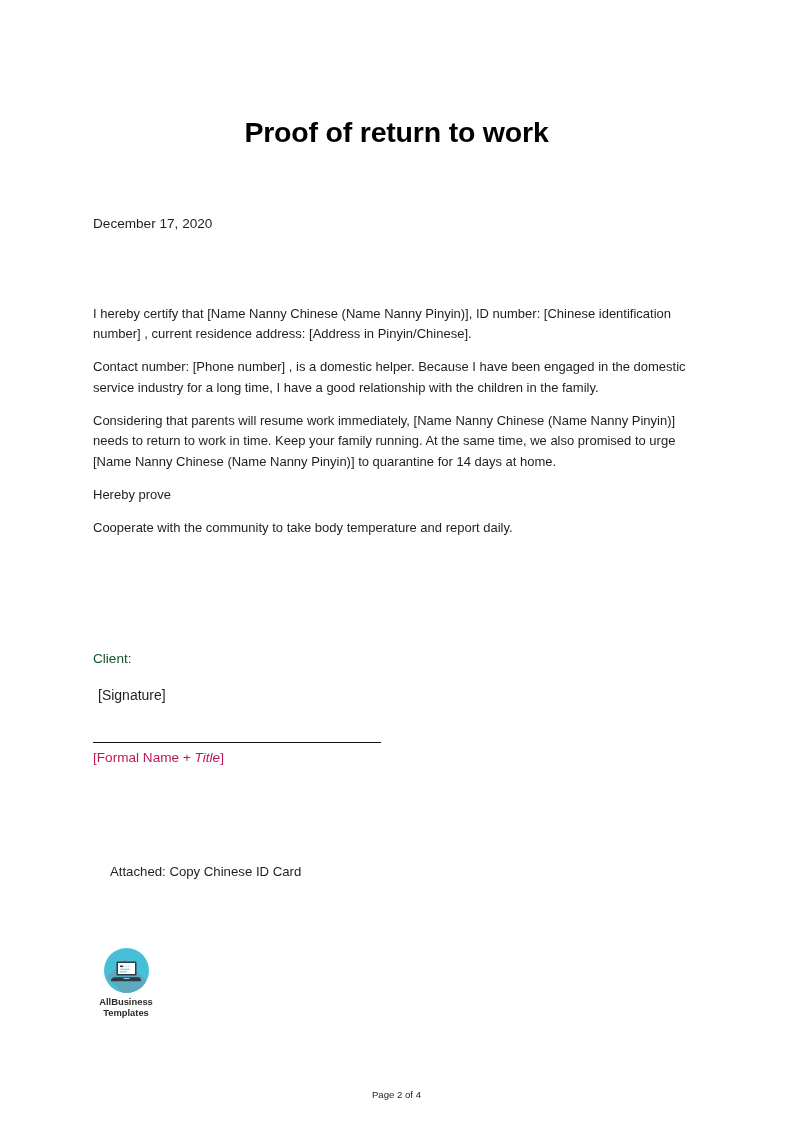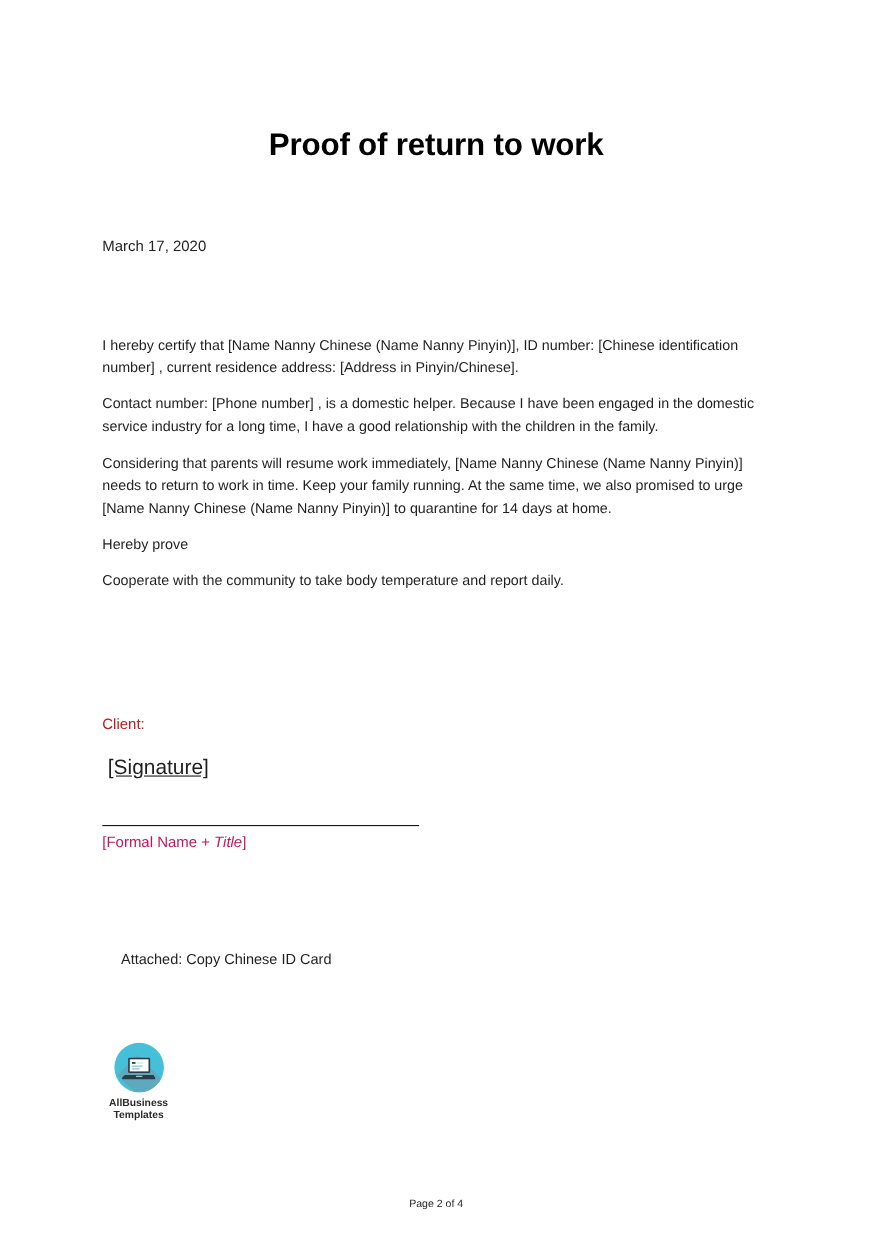--- a/index.html
+++ b/index.html
@@ -66,29 +66,28 @@
   
   .sig-block {
     position: absolute;
     left: 93px;
     top: 649px;
     width: 604px;
   }
   .sig-label {
     font-size: 13.6px;
     line-height: 1.5;
-    color: #b91c1c;
+    color: #14532d;
     margin: 0;
   }
   .sig-placeholder {
-    font-size: 19px;
+    font-size: 14px;
     line-height: 1.5;
     color: #1f1f1f;
     margin: 16px 0 0 5px;
-    text-decoration: underline;
   }
   .sig-rule {
     margin-top: 36px;
     width: 288px;
     height: 0;
     border-top: 1.4px solid #141414;
   }
   .sig-name {
     font-size: 13.6px;
     line-height: 1.5;
@@ -162,21 +161,21 @@
 </style>
 </head>
 <body>
 
 <div class="page">
 
   <h1 class="doc-title">Proof of return to work</h1>
 
   <div class="body-block">
 
-    <p class="date-line">March 17, 2020</p>
+    <p class="date-line">December 17, 2020</p>
 
     <div class="gap-after-date"></div>
 
     <p class="para">I hereby certify that [Name Nanny Chinese (Name Nanny Pinyin)], ID number: [Chinese identification number] , current residence address: [Address in Pinyin/Chinese].</p>
 
     <p class="para">Contact number: [Phone number] , is a domestic helper. Because I have been engaged in the domestic service industry for a long time, I have a good relationship with the children in the family.</p>
 
     <p class="para">Considering that parents will resume work immediately, [Name Nanny Chinese (Name Nanny Pinyin)] needs to return to work in time. Keep your family running. At the same time, we also promised to urge [Name Nanny Chinese (Name Nanny Pinyin)] to quarantine for 14 days at home.</p>
 
     <p class="para">Hereby prove</p>

